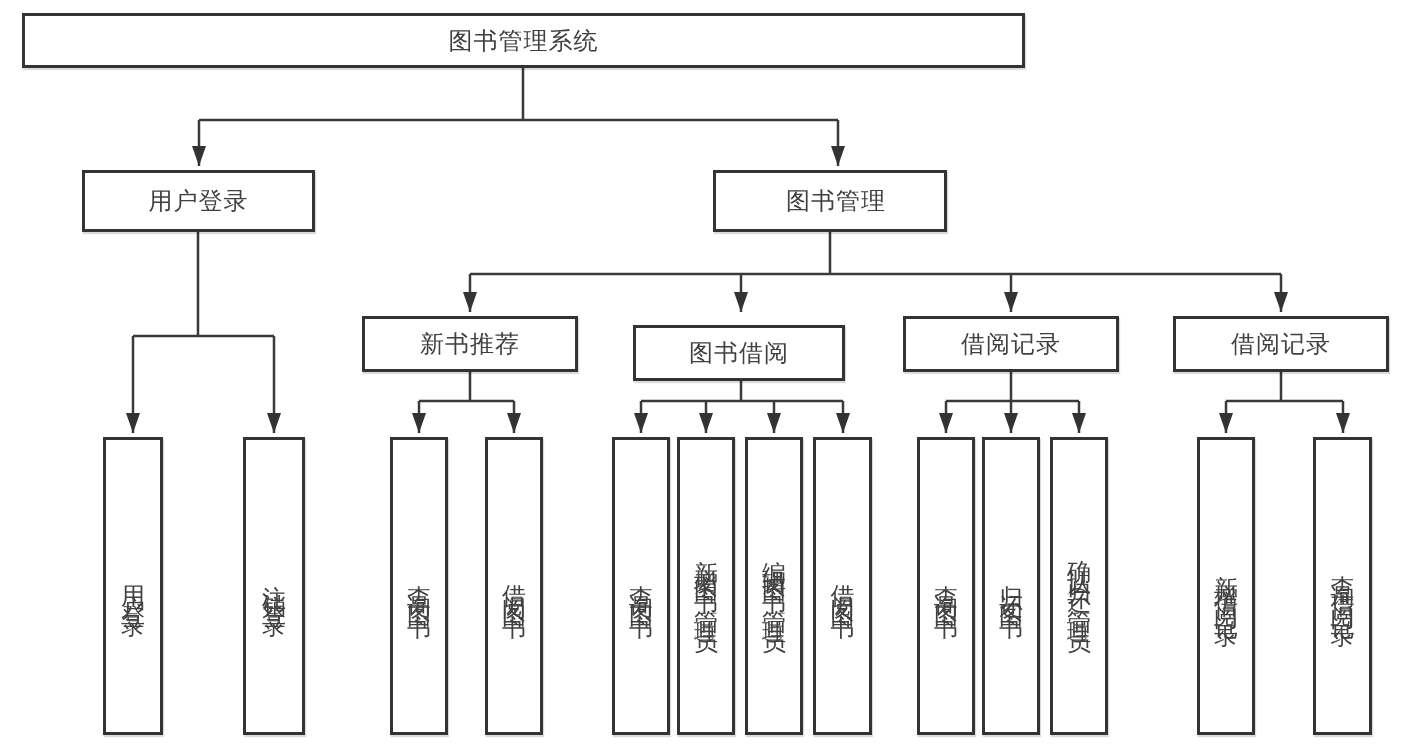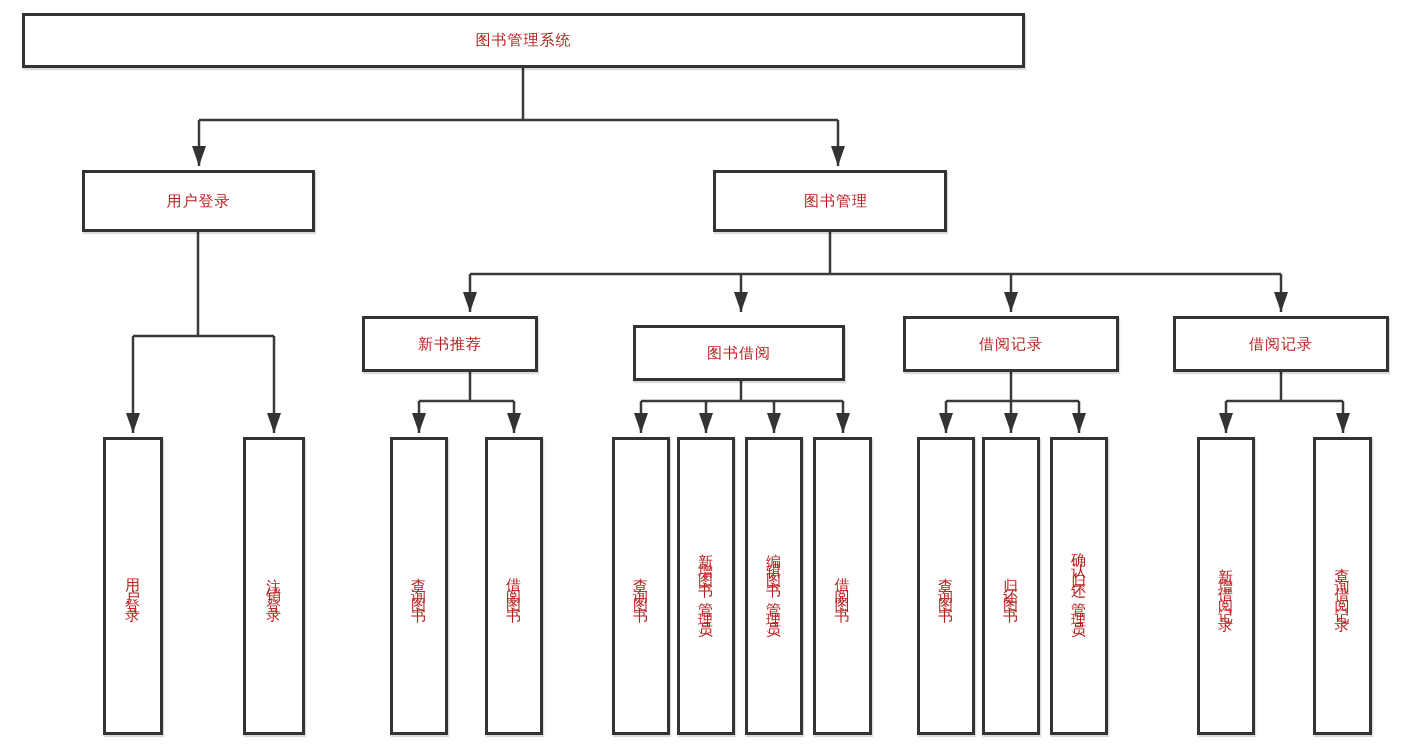--- a/index.html
+++ b/index.html
@@ -29,22 +29,22 @@
   }
   .node, .vnode {
     position: absolute;
     box-sizing: border-box;
     background: #ffffff;
     border: 3px solid #333333;
     box-shadow: 1px 2px 1px rgba(0,0,0,0.14);
     display: flex;
     align-items: center;
     justify-content: center;
-    color: #b91c1c;
-    font-size: 15px;
+    color: #404040;
+    font-size: 24px;
     letter-spacing: 1px;
     z-index: 2;
   }
   .vnode span {
     writing-mode: vertical-rl;
     text-orientation: mixed;
     letter-spacing: 10px;
     line-height: 1;
     white-space: nowrap;
   }
@@ -109,21 +109,21 @@
     <span>图书管理系统</span>
   </div>
 
   <div class="node" style="left:82px; top:170px; width:233px; height:62px;">
     <span>用户登录</span>
   </div>
   <div class="node" style="left:713px; top:170px; width:234px; height:62px;padding-left:12px;">
     <span>图书管理</span>
   </div>
 
-  <div class="node" style="left:362px; top:316px; width:176px; height:56px;">
+  <div class="node" style="left:362px; top:316px; width:216px; height:56px;">
     <span>新书推荐</span>
   </div>
   <div class="node" style="left:633px; top:325px; width:212px; height:56px;font-family:Liberation Mono, monospace;">
     <span>图书借阅</span>
   </div>
   <div class="node" style="left:903px; top:316px; width:216px; height:56px;">
     <span>借阅记录</span>
   </div>
   <div class="node" style="left:1173px; top:316px; width:216px; height:56px;text-align:center;">
     <span>借阅记录</span>

